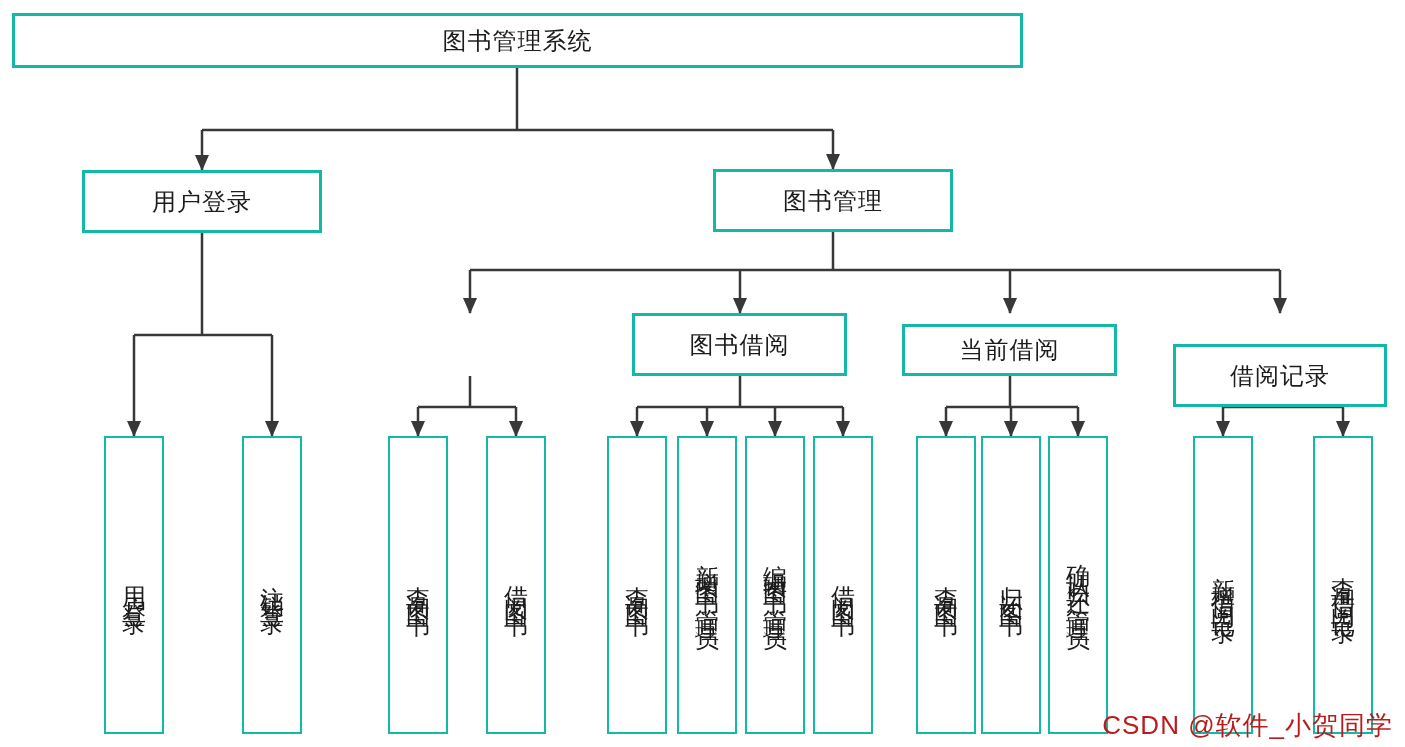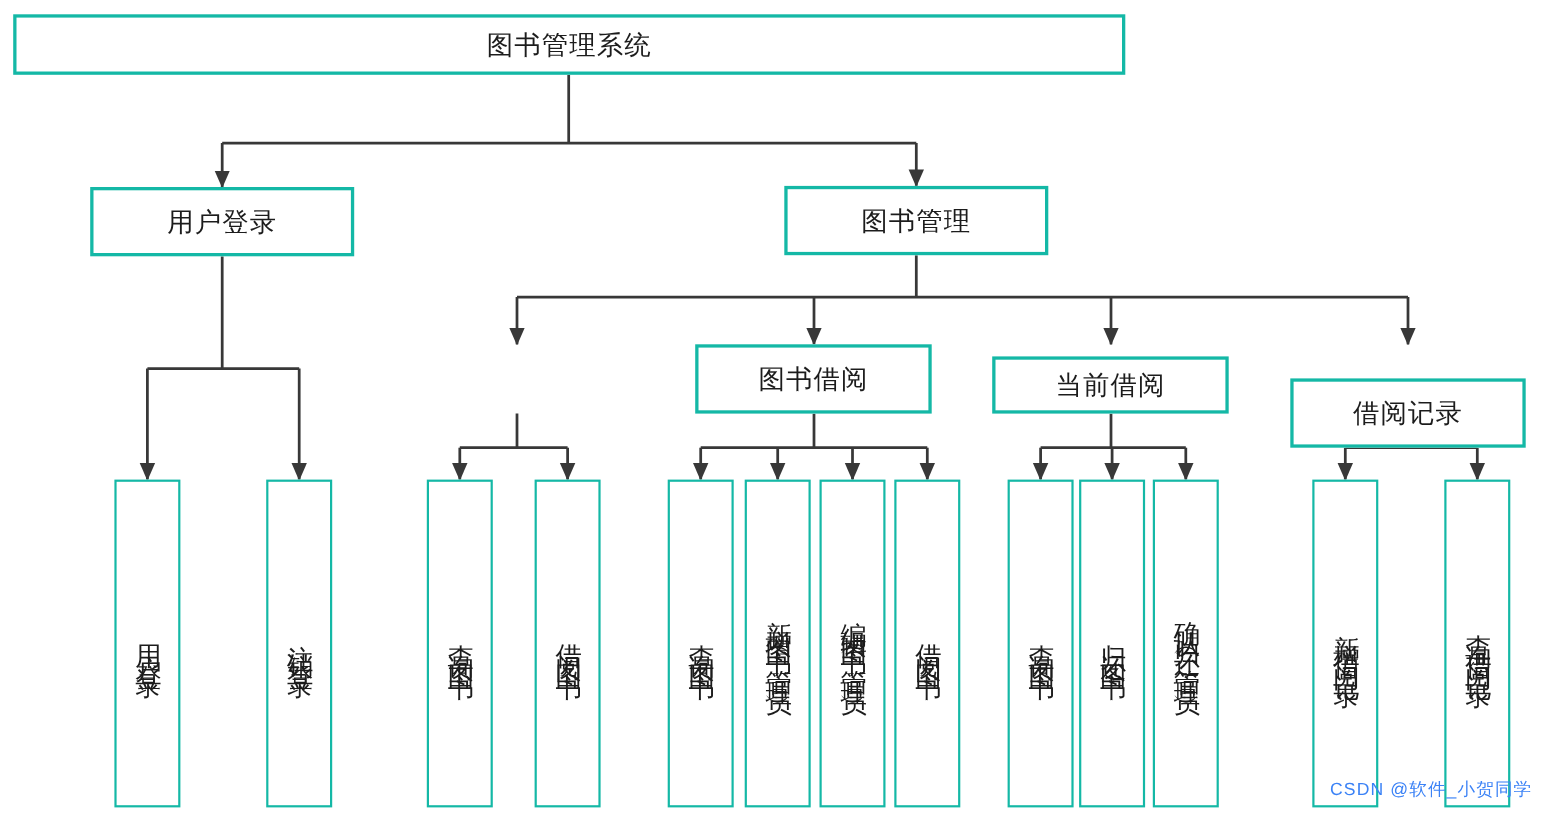--- a/index.html
+++ b/index.html
@@ -42,22 +42,22 @@
     writing-mode: vertical-rl;
     text-orientation: mixed;
     letter-spacing: 9px;
     line-height: 1;
     white-space: nowrap;
   }
   .watermark {
     position: absolute;
     right: 12px;
     top: 708px;
-    font-size: 16px;
-    color: #3b82f6;
+    font-size: 26px;
+    color: #b91c1c;
     letter-spacing: 1px;
     z-index: 5;
     white-space: nowrap;
   }
 </style>
 </head>
 <body>
 
 <div class="canvas">
 

